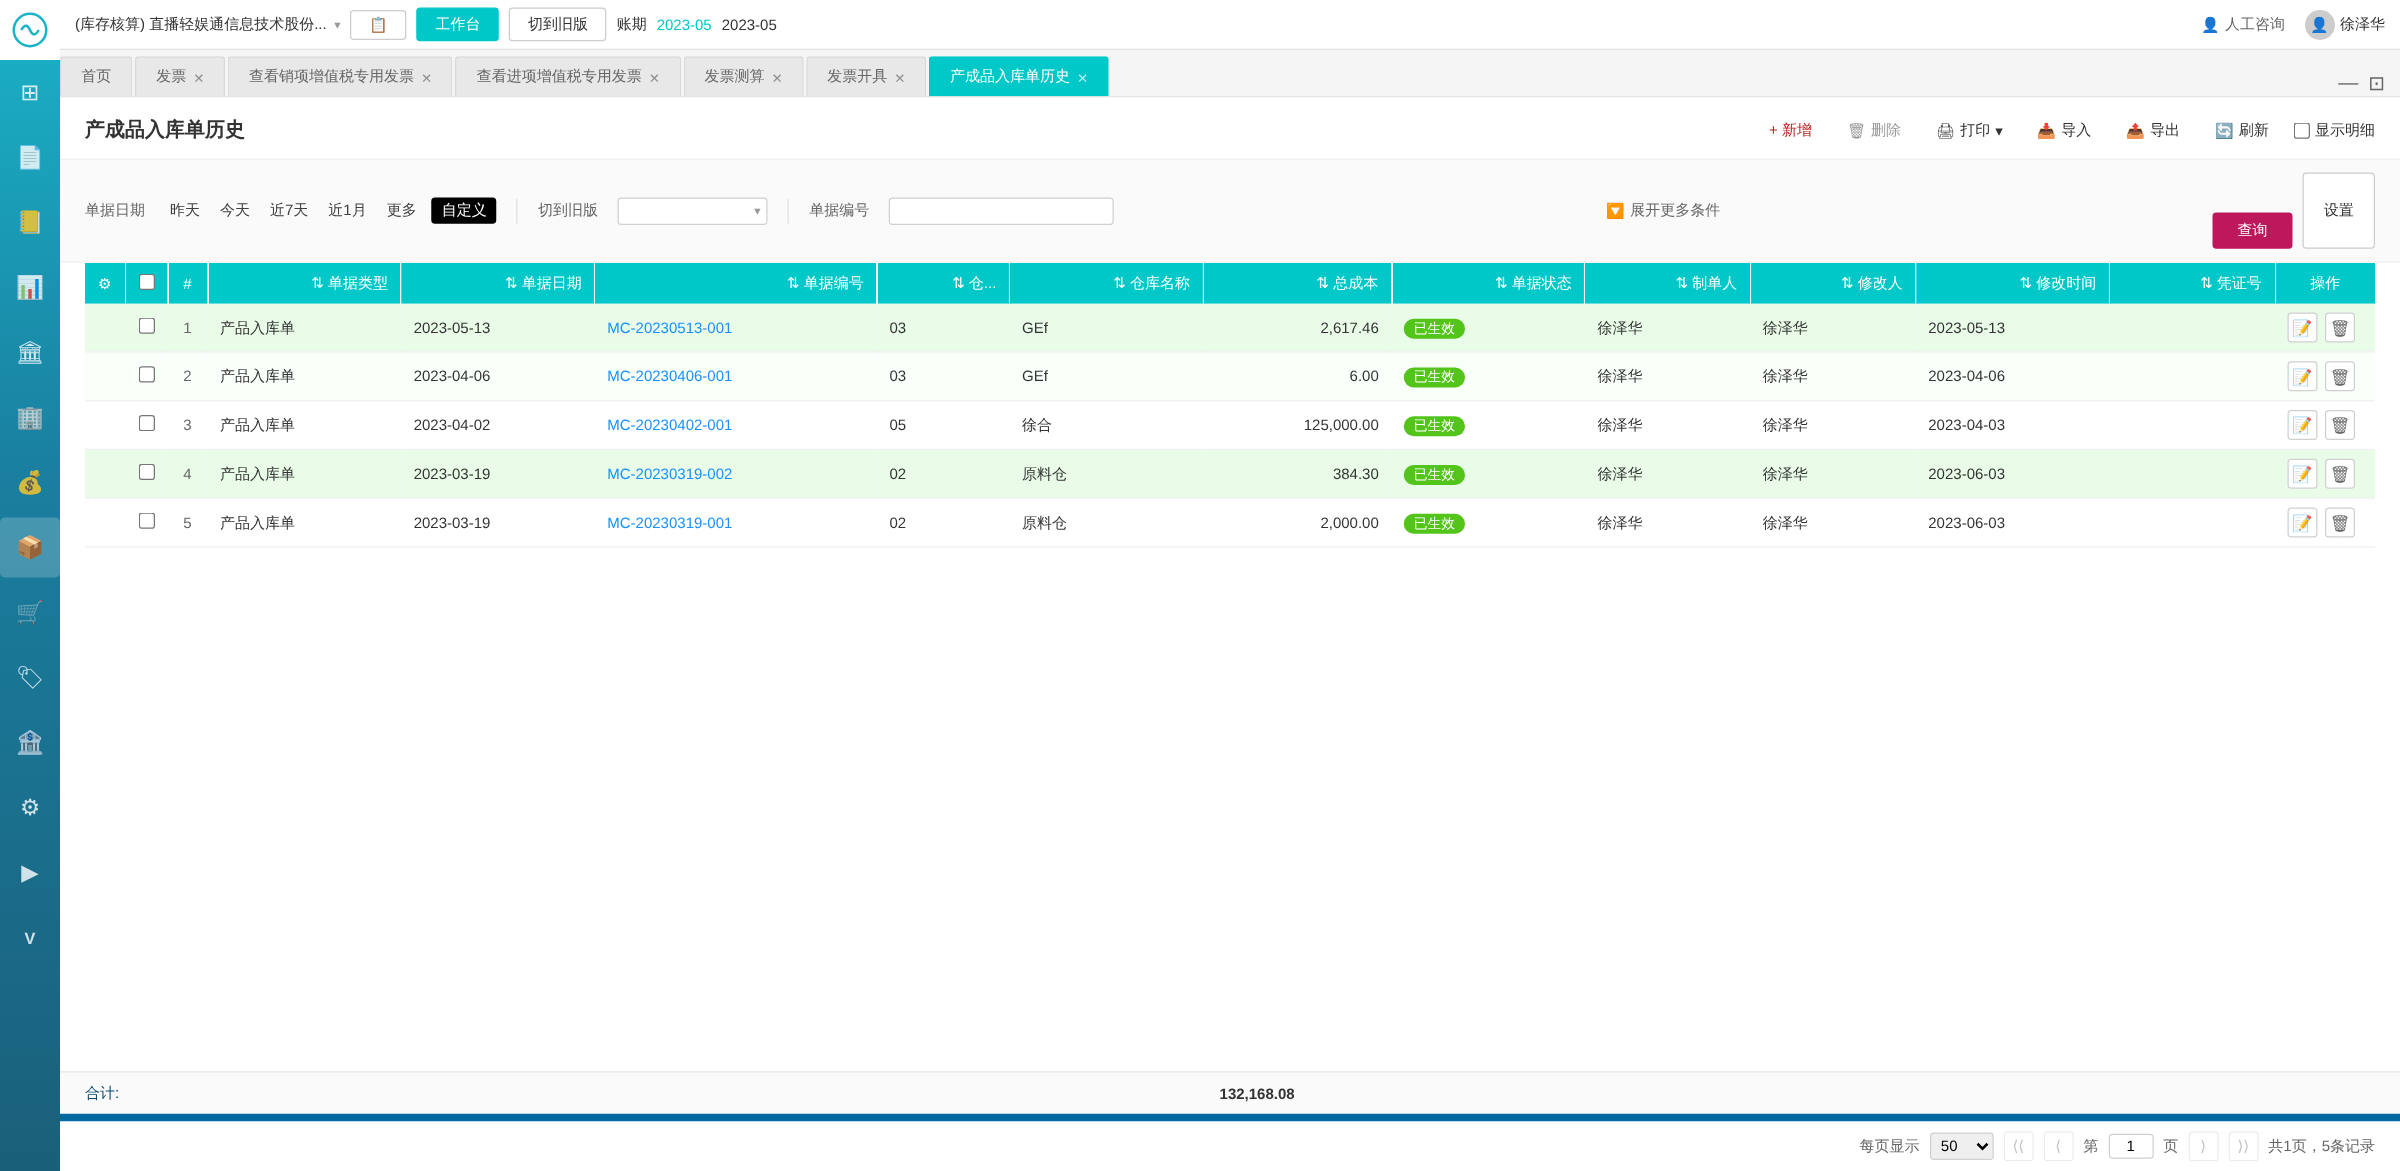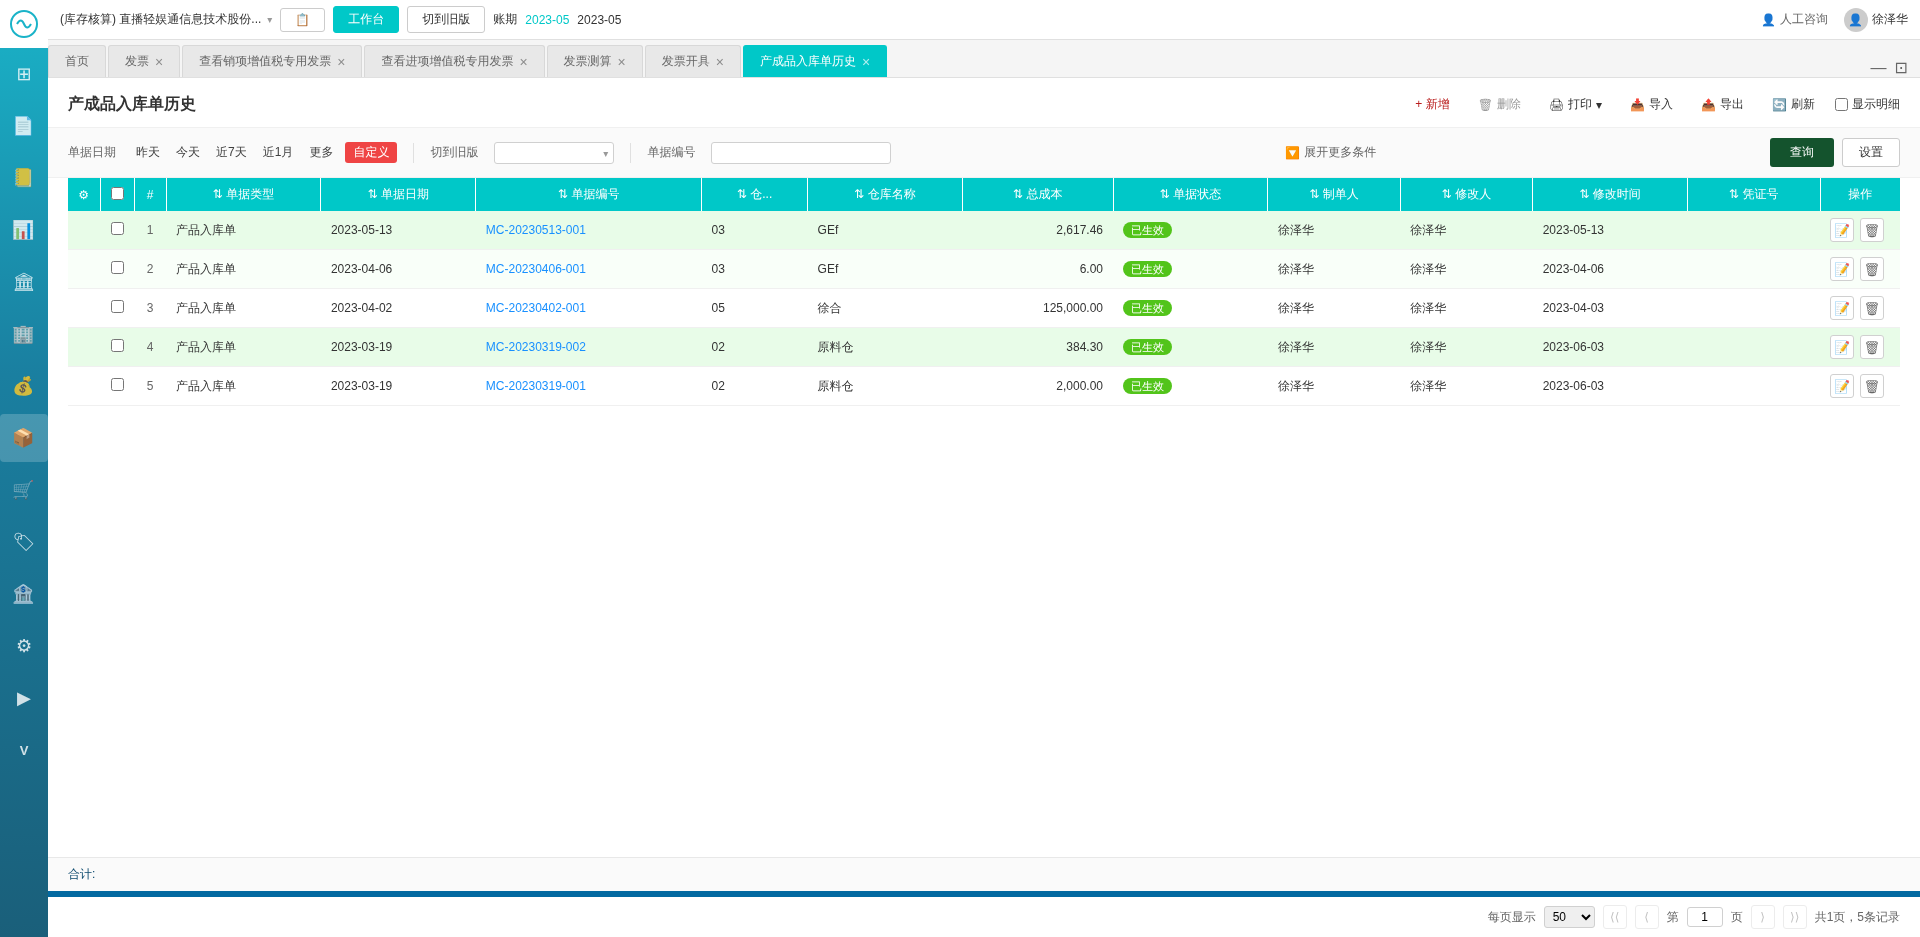--- a/index.html
+++ b/index.html
@@ -44,33 +44,33 @@
     .page-actions { display: flex; align-items: center; gap: 12px; }
     .action-btn { display: flex; align-items: center; gap: 4px; font-size: 12px; color: #333; cursor: pointer; padding: 4px 8px; border: none; background: none; }
     .action-btn.delete { color: #999; }
 
     
     .filter-area { padding: 10px 20px; border-bottom: 1px solid #f0f0f0; background: #fafafa; }
     .filter-row { display: flex; align-items: center; gap: 16px; flex-wrap: wrap; }
     .filter-label { font-size: 12px; color: #666; white-space: nowrap; font-family: Liberation Mono, monospace; }
     .filter-date-shortcuts { display: flex; gap: 8px; align-items: center; }
     .shortcut-btn { font-size: 12px; color: #404040; cursor: pointer; padding: 2px 4px; border-radius: 3px; border: none; background: none; }
-    .shortcut-btn.custom { background: #ef4444; color: #fff; padding: 2px 8px; border-radius: 3px; }
+    .shortcut-btn.custom { background: #000000; color: #fff; padding: 2px 8px; border-radius: 3px; }
     .filter-divider { width: 1px; height: 20px; background: #e0e0e0; }
     .filter-select { border: 1px solid #d0d0d0; border-radius: 3px; padding: 3px 24px 3px 8px; font-size: 12px; min-width: 120px; color: #333; background: #fff; appearance: none; cursor: pointer; }
     .filter-input { border: 1px solid #d0d0d0; border-radius: 3px; padding: 3px 8px; font-size: 12px; color: #333; }
     .expand-btn { display: flex; align-items: center; gap: 4px; font-size: 12px; color: #666; cursor: pointer; margin-left: auto; }
-    .query-btn { background: #14532d; color: #fff; border: none; padding: 6px 20px; border-radius: 3px; font-size: 12px; cursor: pointer; }
+    .query-btn { background: #be185d; color: #fff; border: none; padding: 6px 20px; border-radius: 3px; font-size: 12px; cursor: pointer; margin-top: 32px; }
     .set-btn { background: #fff; color: #333; border: 1px solid #ccc; padding: 5px 16px; border-radius: 3px; font-size: 12px; cursor: pointer; }
 
     
     .table-area { flex: 1; overflow: auto; padding: 0 20px; }
     .data-table { width: 100%; border-collapse: collapse; font-size: 12px; }
     .data-table thead tr { background: #00c8c8; color: #fff; }
-    .data-table thead th { padding: 8px 10px; text-align: center; font-weight: normal; white-space: nowrap; border-right: 1px solid rgba(255,255,255,0.3); position: relative; }
+    .data-table thead th { padding: 8px 10px; text-align: right; font-weight: normal; white-space: nowrap; border-right: 1px solid rgba(255,255,255,0.3); position: relative; }
     .data-table thead th:last-child { border-right: none; }
     .data-table tbody tr { border-bottom: 1px solid #f0f0f0; }
     .data-table tbody tr:nth-child(odd) { background: #fff; }
     .data-table tbody tr:nth-child(even) { background: #f9fff9; }
     .data-table tbody tr.highlighted { background: #e8fce8; }
     .data-table tbody td { padding: 7px 10px; white-space: nowrap; }
     .data-table tbody td a { color: #1890ff; text-decoration: none; }
     .status-badge { background: #52c41a; color: #fff; padding: 2px 8px; border-radius: 10px; font-size: 11px; }
     .checkbox-col { width: 30px; text-align: center; }
     .row-num-col { width: 30px; text-align: center; color: #666; }
@@ -415,20 +415,21 @@
         <button class="row-action-btn" title="删除">🗑</button>
       </div>
     </td>
   </tr>
           </tbody>
       </table>
     </div>
 
     <div class="table-footer">
       <span class="total-label">合计:</span>
+      <span class="total-value">132,168.08</span>
     </div>
 
     <div class="pagination">
       <span class="page-size-label">每页显示</span>
       <select class="page-size-select">
         <option>50</option>
         <option>100</option>
         <option>200</option>
       </select>
       <button class="pager-btn disabled">⟨⟨</button>

